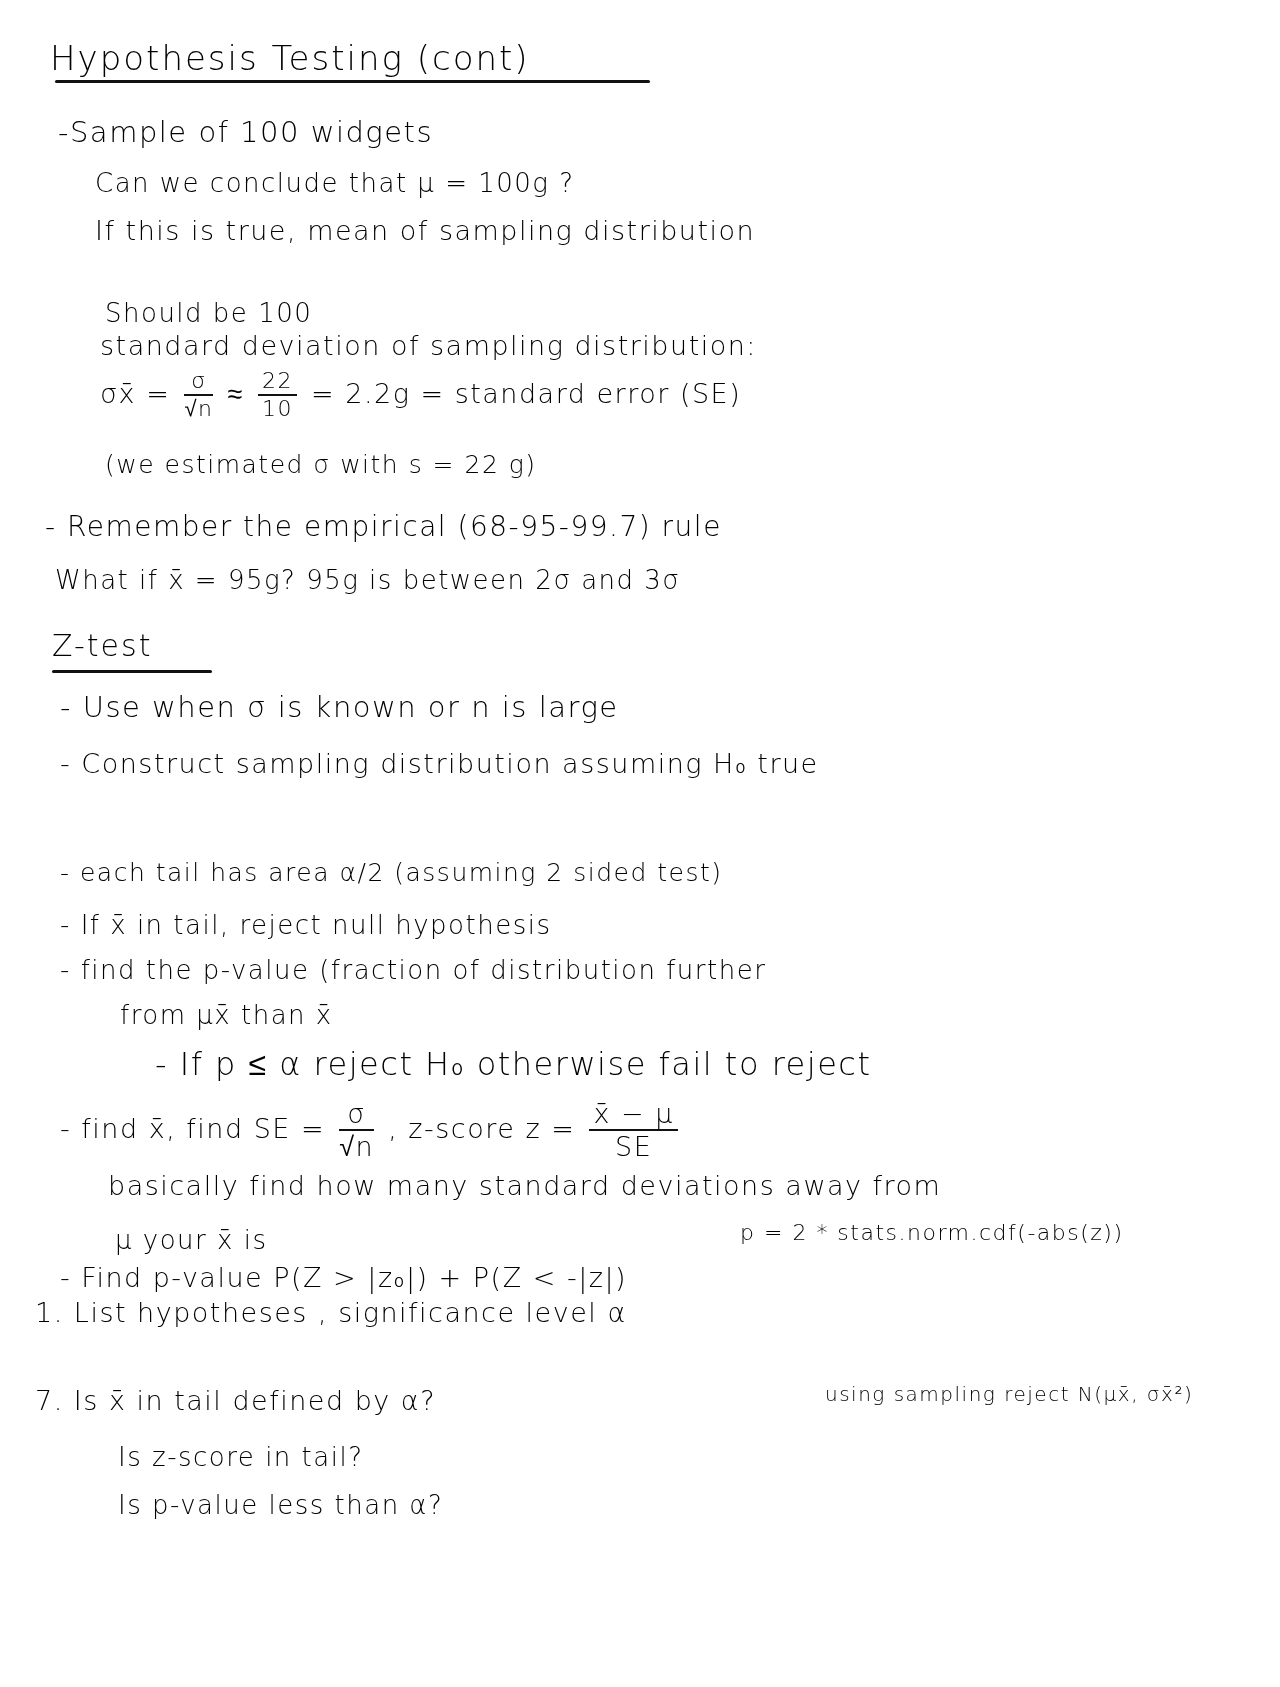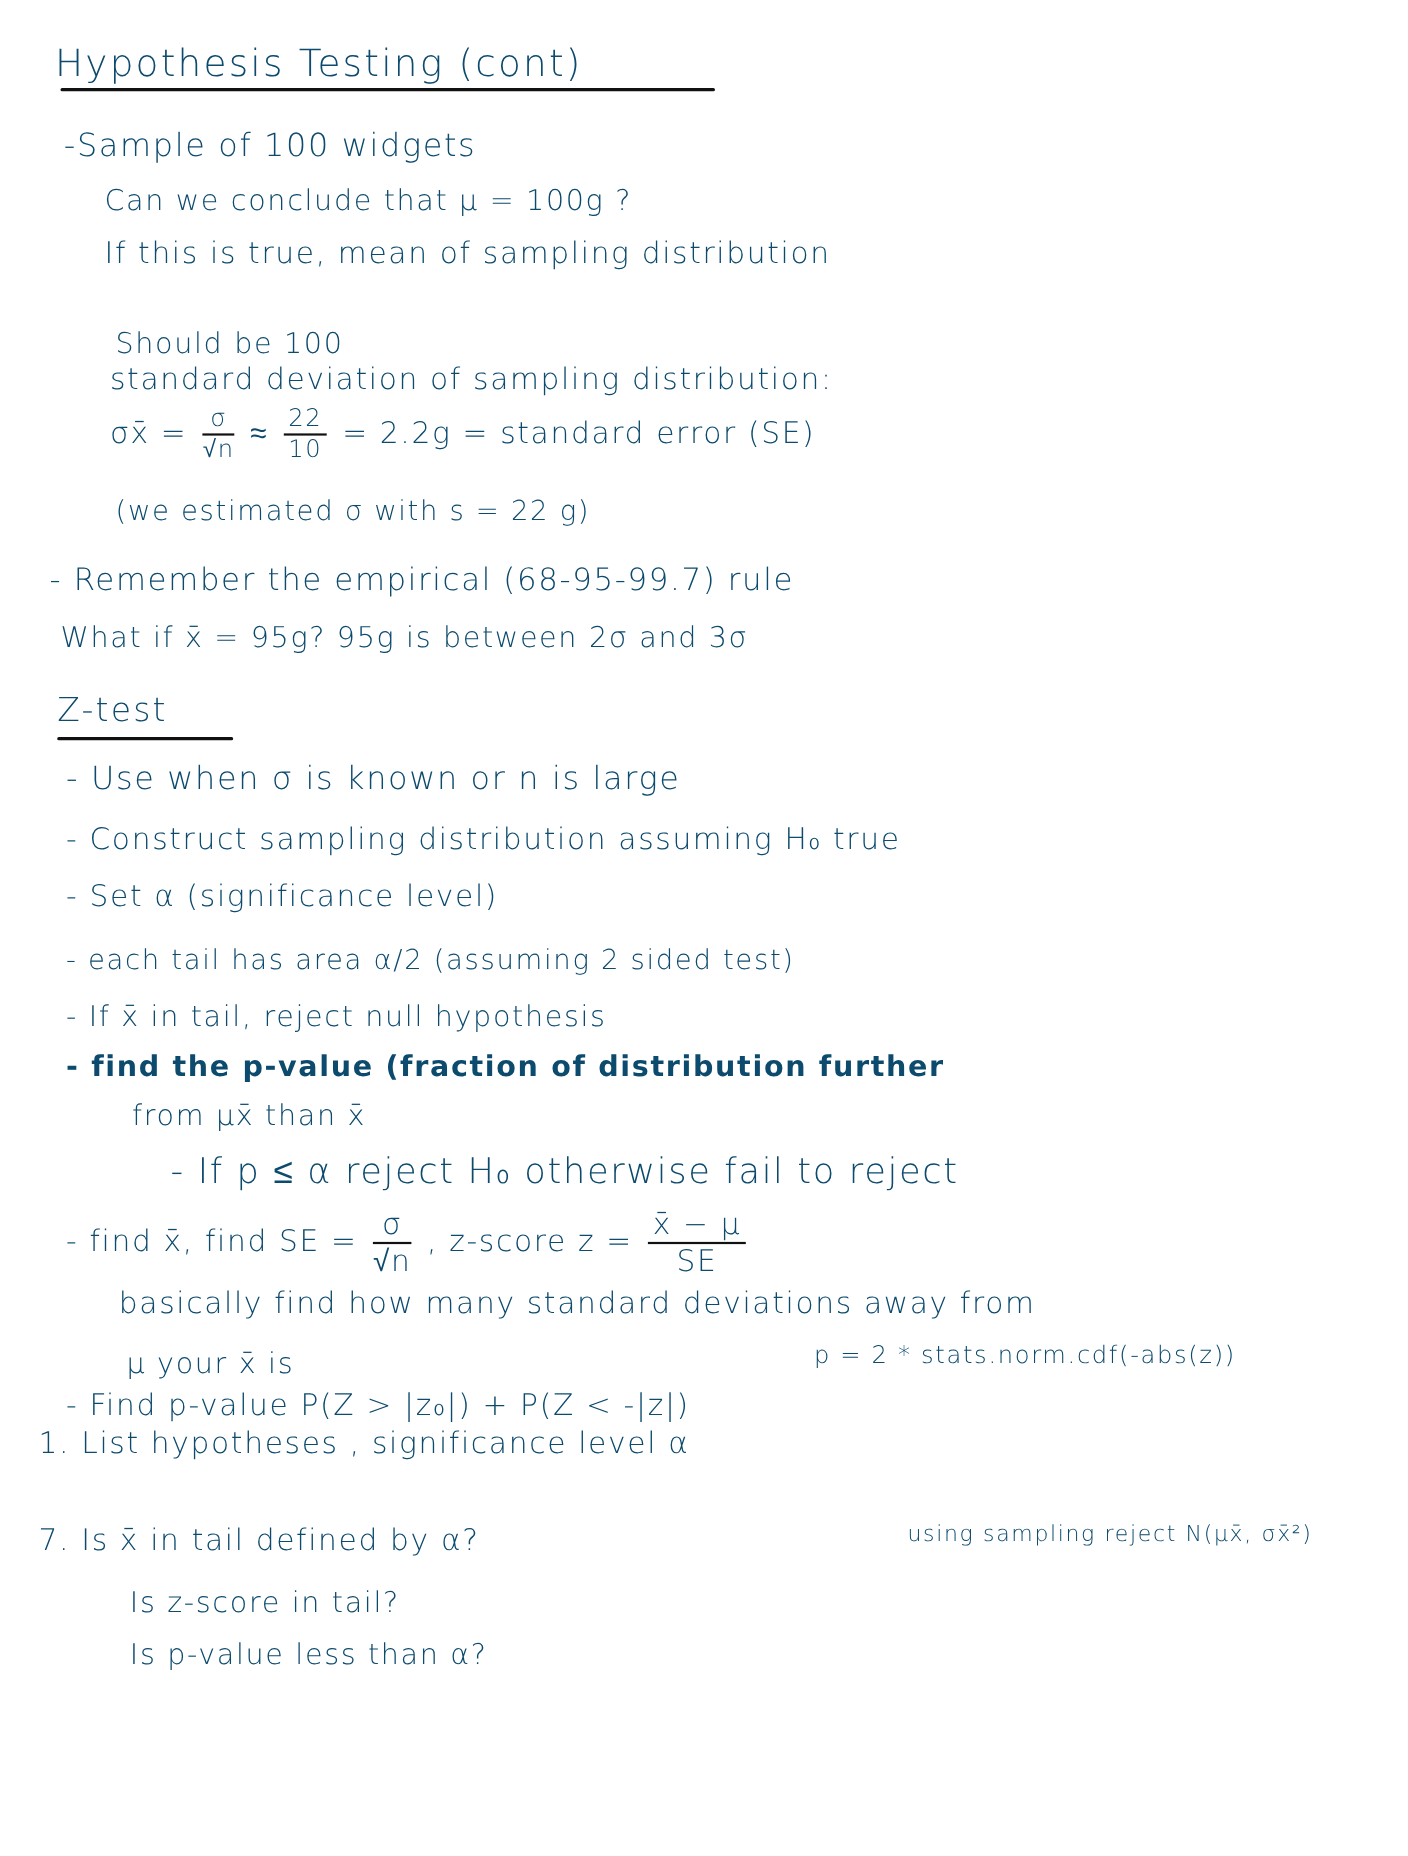--- a/index.html
+++ b/index.html
@@ -1,20 +1,20 @@
 <!DOCTYPE html>
 <html><head>
 <meta charset="utf-8">
 <style>
   html, body { margin:0; padding:0; background:#ffffff; }
   body { width:1280px; height:1687px; position:relative; overflow:hidden;
          font-family:"DejaVu Sans", sans-serif; color:#111; }
   .page { position:absolute; inset:0; background:#fff; }
   .ln { position:absolute; white-space:nowrap; font-size:29px; letter-spacing:1.5px;
-        font-family:"DejaVu Sans", sans-serif; color:#0c4a6e; font-weight:300; }
+        font-family:"DejaVu Sans", sans-serif; color:#000000; font-weight:300; }
   .title { font-size:34px; letter-spacing:2px; }
   .ul { position:absolute; height:3px; background:#111; border-radius:2px; }
   .frac { display:inline-block; vertical-align:middle; text-align:center; line-height:1; margin:0 4px; }
   .frac .num { display:block; border-bottom:2px solid #111; padding:0 4px 2px; font-size:22px; }
   .frac .den { display:block; padding-top:2px; font-size:22px; }
   .big .num, .big .den { font-size:27px; }
 </style>
 </head>
 <body>
 
@@ -45,24 +45,23 @@
 
   <div class="ln" style="left:105px;top:450px;font-size:25px;">(we estimated σ with s = 22 g)</div>
   <div class="ln" style="left:45px;top:510px;font-size:28px;">- Remember the empirical (68-95-99.7) rule</div>
   <div class="ln" style="left:55px;top:565px;font-size:26px;">What if x̄ = 95g?      95g is between 2σ and 3σ</div>
 
   <div class="ln title" style="left:52px;top:628px;font-size:30px;text-align:right;">Z-test</div>
   <div class="ul" style="left:52px;top:670px;width:160px;"></div>
 
   <div class="ln" style="left:60px;top:690px;">- Use when σ is known or n is large</div>
   <div class="ln" style="left:60px;top:748px;font-size:27px;">- Construct sampling distribution assuming H₀ true</div>
-  <div class="ln" style="left:60px;top:800px;font-size:27px;">- Set α  (significance level)</div>
   <div class="ln" style="left:60px;top:858px;font-size:25px;">- each tail has area α/2  (assuming 2 sided test)</div>
   <div class="ln" style="left:60px;top:910px;font-size:26px;">- If x̄ in tail, reject null hypothesis</div>
-  <div class="ln" style="left:60px;top:955px;font-size:26px;font-weight:bold;">- find the p-value  (fraction of distribution further</div>
+  <div class="ln" style="left:60px;top:955px;font-size:26px;">- find the p-value  (fraction of distribution further</div>
   <div class="ln" style="left:120px;top:1000px;font-size:26px;">from μx̄ than x̄</div>
   <div class="ln" style="left:155px;top:1045px;font-size:32px;">- If p ≤ α     reject H₀    otherwise fail to reject</div>
 
   <div class="ln" style="left:60px;top:1100px;font-size:27px;">
     <span>- find x̄,  find SE =</span>
     <span class="frac big">
       <span class="num">σ</span>
       <span class="den">√n</span>
     </span>
     <span>,  z-score   z =</span>

